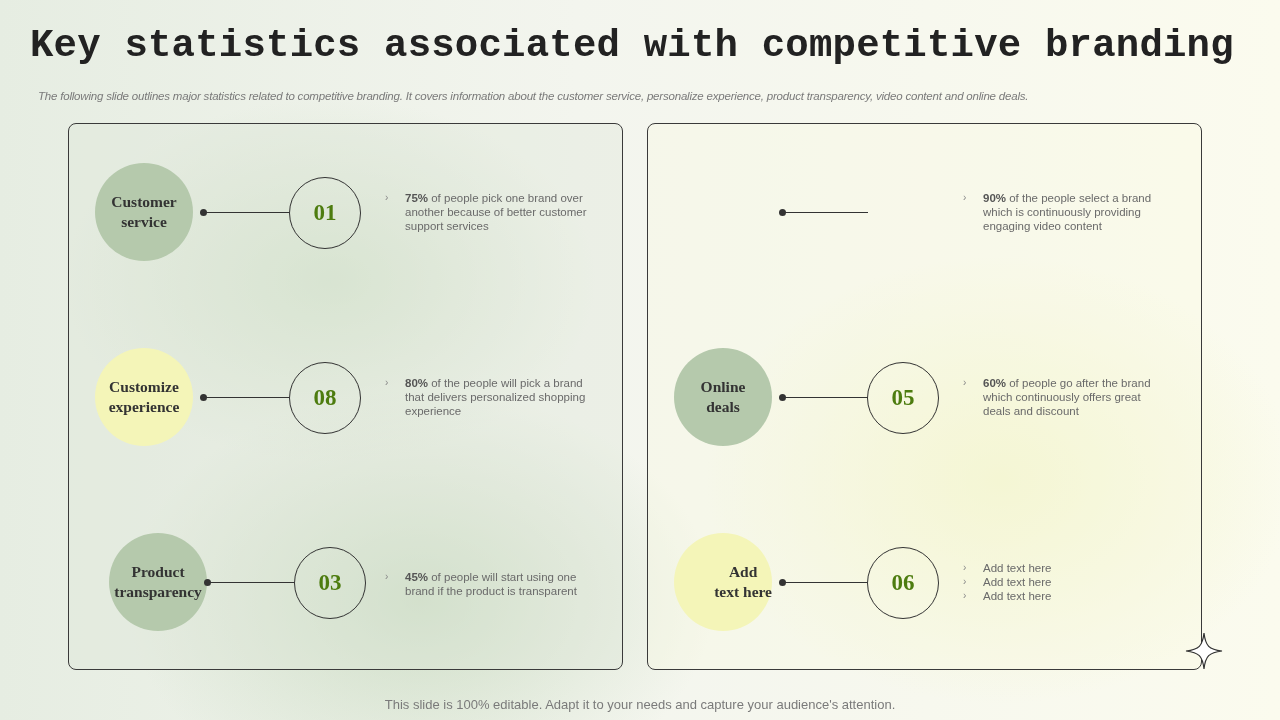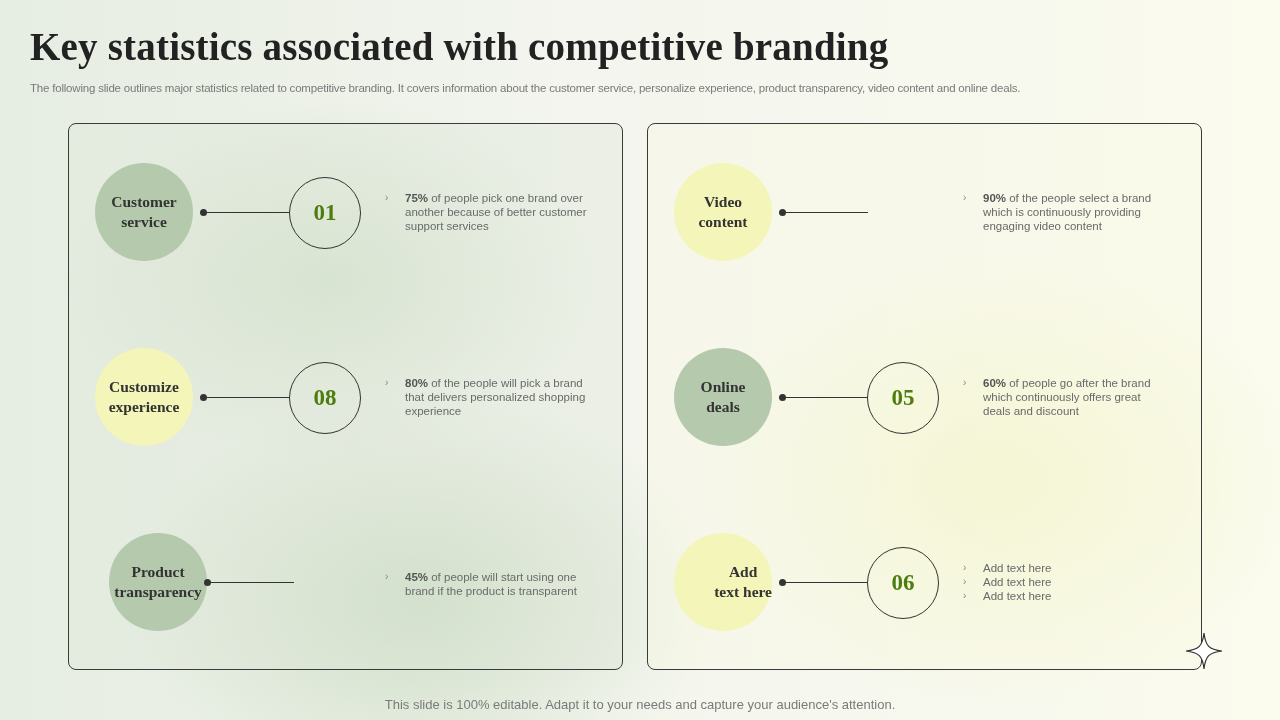--- a/index.html
+++ b/index.html
@@ -7,26 +7,26 @@
     width:1280px; height:720px; overflow:hidden; position:relative;
     font-family:"Liberation Sans", sans-serif;
     background:
       radial-gradient(ellipse 420px 300px at 420px 600px, rgba(180,205,170,0.55), rgba(180,205,170,0) 70%),
       radial-gradient(ellipse 380px 260px at 330px 280px, rgba(185,210,175,0.45), rgba(185,210,175,0) 70%),
       radial-gradient(ellipse 420px 320px at 1000px 480px, rgba(240,243,190,0.7), rgba(240,243,190,0) 70%),
       linear-gradient(90deg, #e6ede2 0%, #f3f5ee 45%, #fbfbee 100%);
   }
   .title {
     position:absolute; left:30px; top:24px; margin:0;
-    font-family:Liberation Serif, serif; font-weight:bold;
+    font-family:Liberation Mono, monospace; font-weight:bold;
     font-size:39px; color:#222; letter-spacing:0.2px;
   }
   .subtitle {
-    position:absolute; left:30px; top:82px; margin:0;
-    font-size:11.5px; color:#7a7a7a; letter-spacing:-0.2px;
+    position:absolute; left:30px; top:82px; margin:8px;
+    font-size:11.5px; color:#7a7a7a; letter-spacing:-0.2px;font-style:italic;
   }
   .panel {
     position:absolute; top:123px; height:547px; width:555px;
     border:1.3px solid #3a3a3a; border-radius:8px; box-sizing:border-box;
   }
   .panel.left { left:68px; background:rgba(220,230,214,0.35); }
   .panel.right { left:647px; background:rgba(250,250,225,0.35); }
   .row { position:absolute; left:0; width:100%; height:100px; }
   .label-circle {
     position:absolute; width:98px; height:98px; border-radius:50%;
@@ -89,32 +89,30 @@
       <span class="text"><b>80%</b><span> of the people will pick a brand that delivers personalized shopping experience</span></span>
     </div>
   </div>
 
   <div class="row" style="top:409px;">
     <div class="label-circle green" style="left:40px;top:0;">
       <div><span>Product</span><br><span>transparency</span></div>
     </div>
     <div class="dot" style="left:135px;top:46px;"></div>
     <div class="connector" style="left:139px;top:49px;width:86px;"></div>
+    <div class="num-circle" style="left:225px;top:14px;">03</div>
     <div class="desc" style="left:316px;top:37px;">
       <span class="bullet">›</span>
       <span class="text" style="width:200px;"><b>45%</b><span> of people will start using one brand if the product is transparent</span></span>
     </div>
   </div>
 </div>
 
 <div class="panel right">
   <div class="row" style="top:39px;">
-    <div class="label-circle yellow" style="left:26px;top:0;">
-      <div><span>Video</span><br><span>content</span></div>
-    </div>
     <div class="dot" style="left:131px;top:46px;"></div>
     <div class="connector" style="left:135px;top:49px;width:85px;"></div>
     <div class="desc" style="left:315px;top:28px;">
       <span class="bullet">›</span>
       <span class="text"><b>90%</b><span> of the people select a brand which is continuously providing engaging video content</span></span>
     </div>
   </div>
 
   <div class="row" style="top:224px;">
     <div class="label-circle green" style="left:26px;top:0;">

